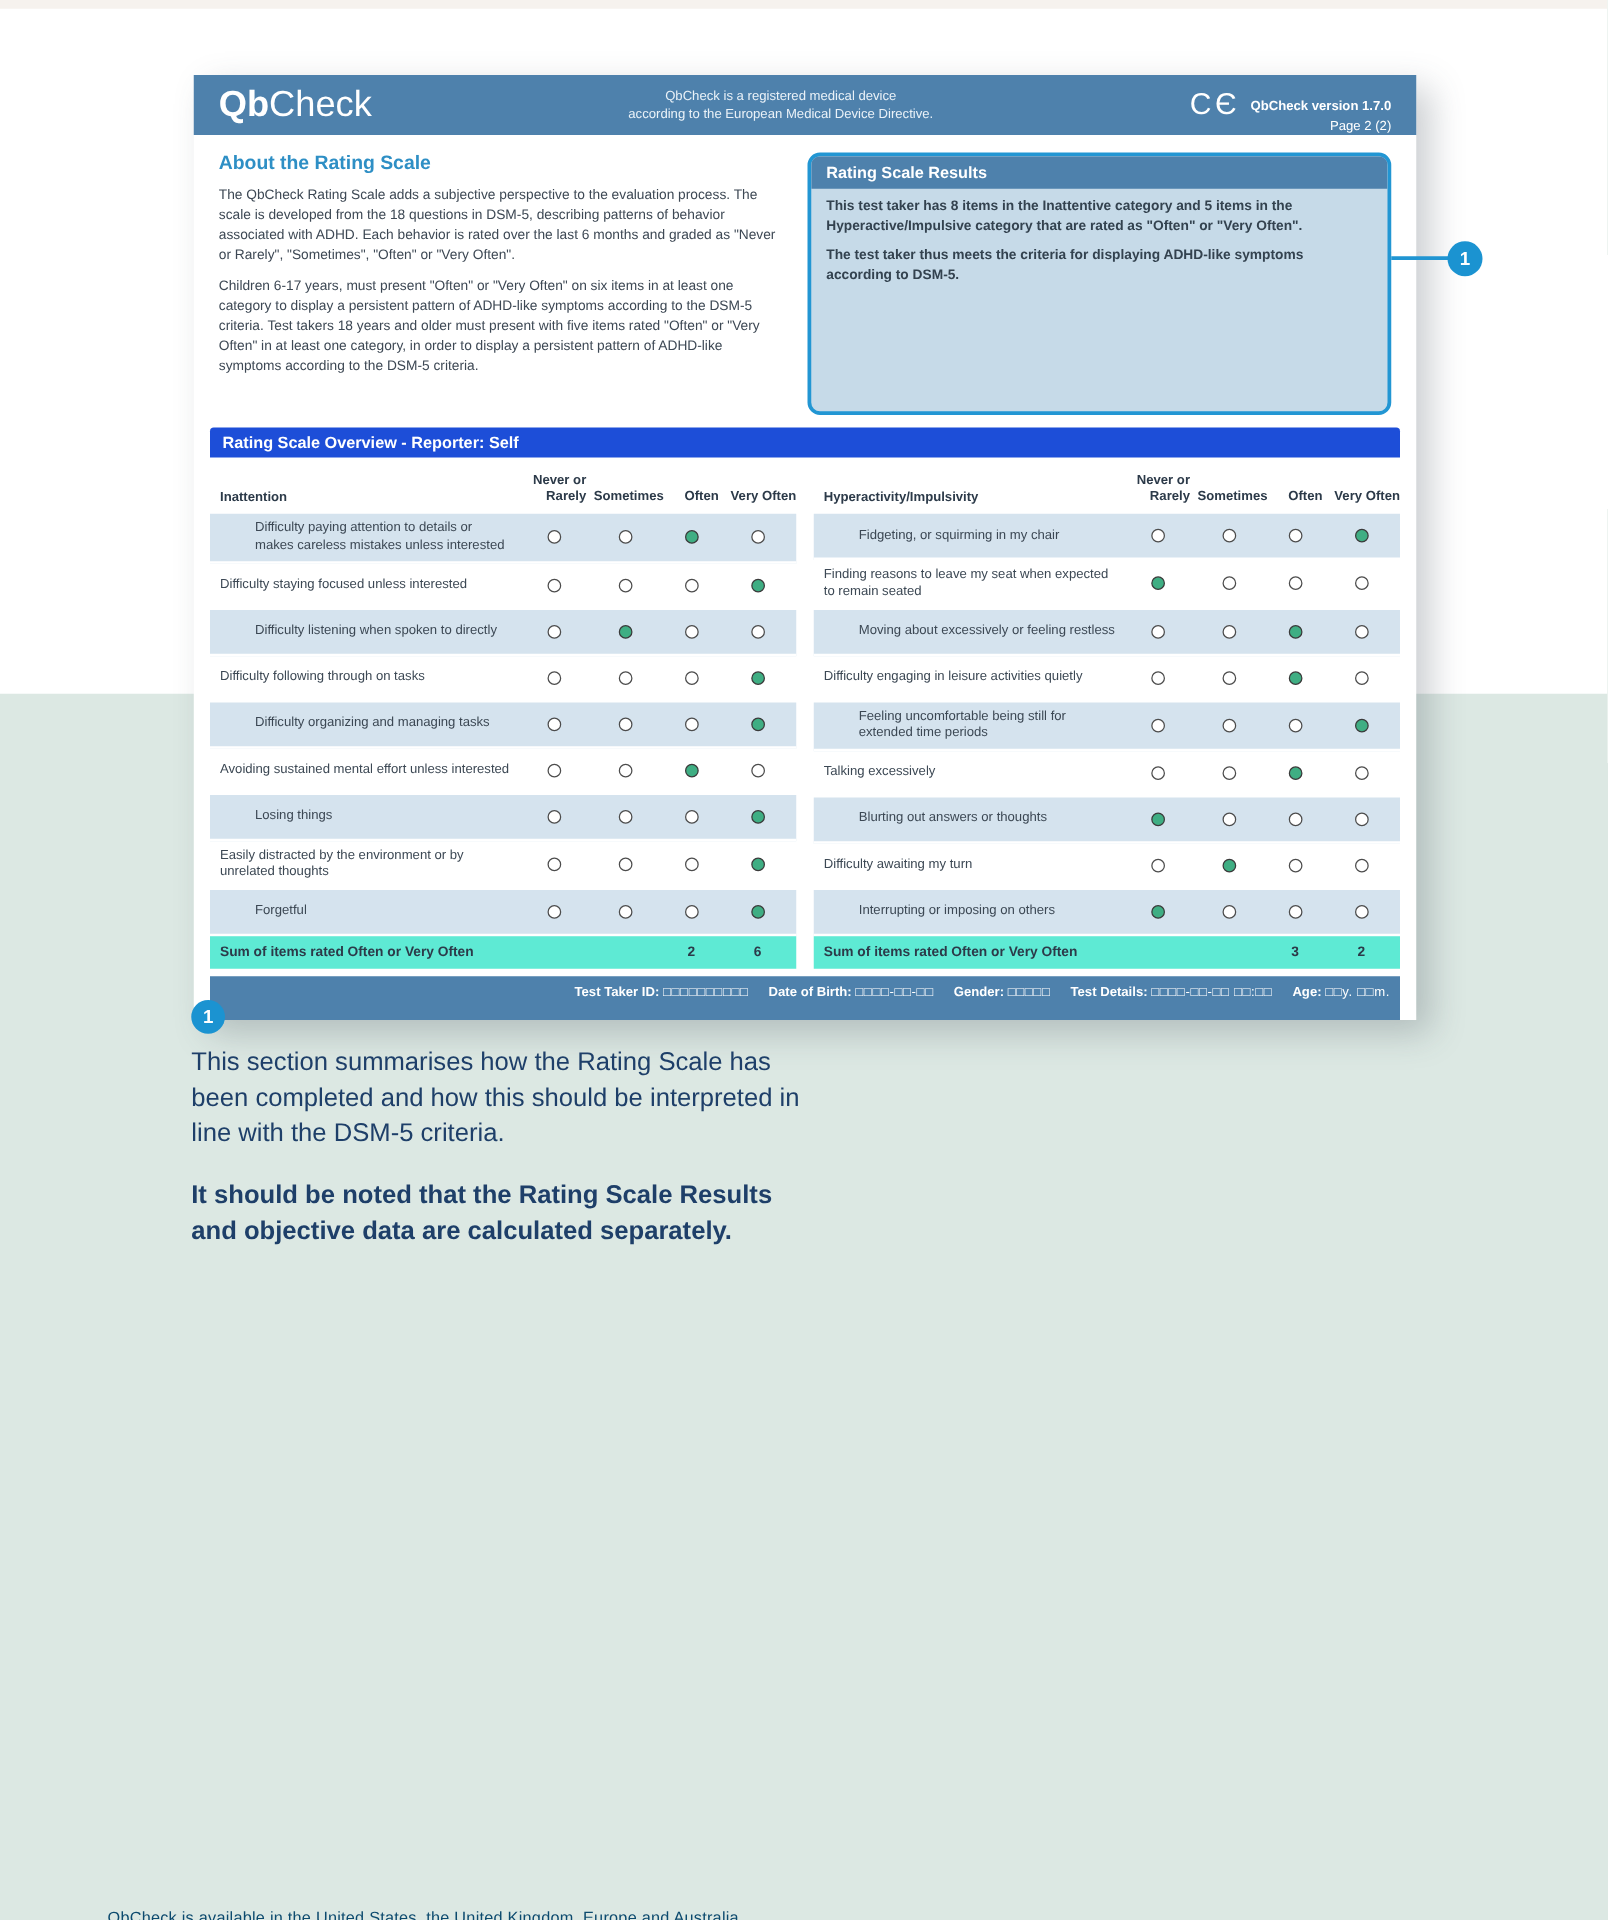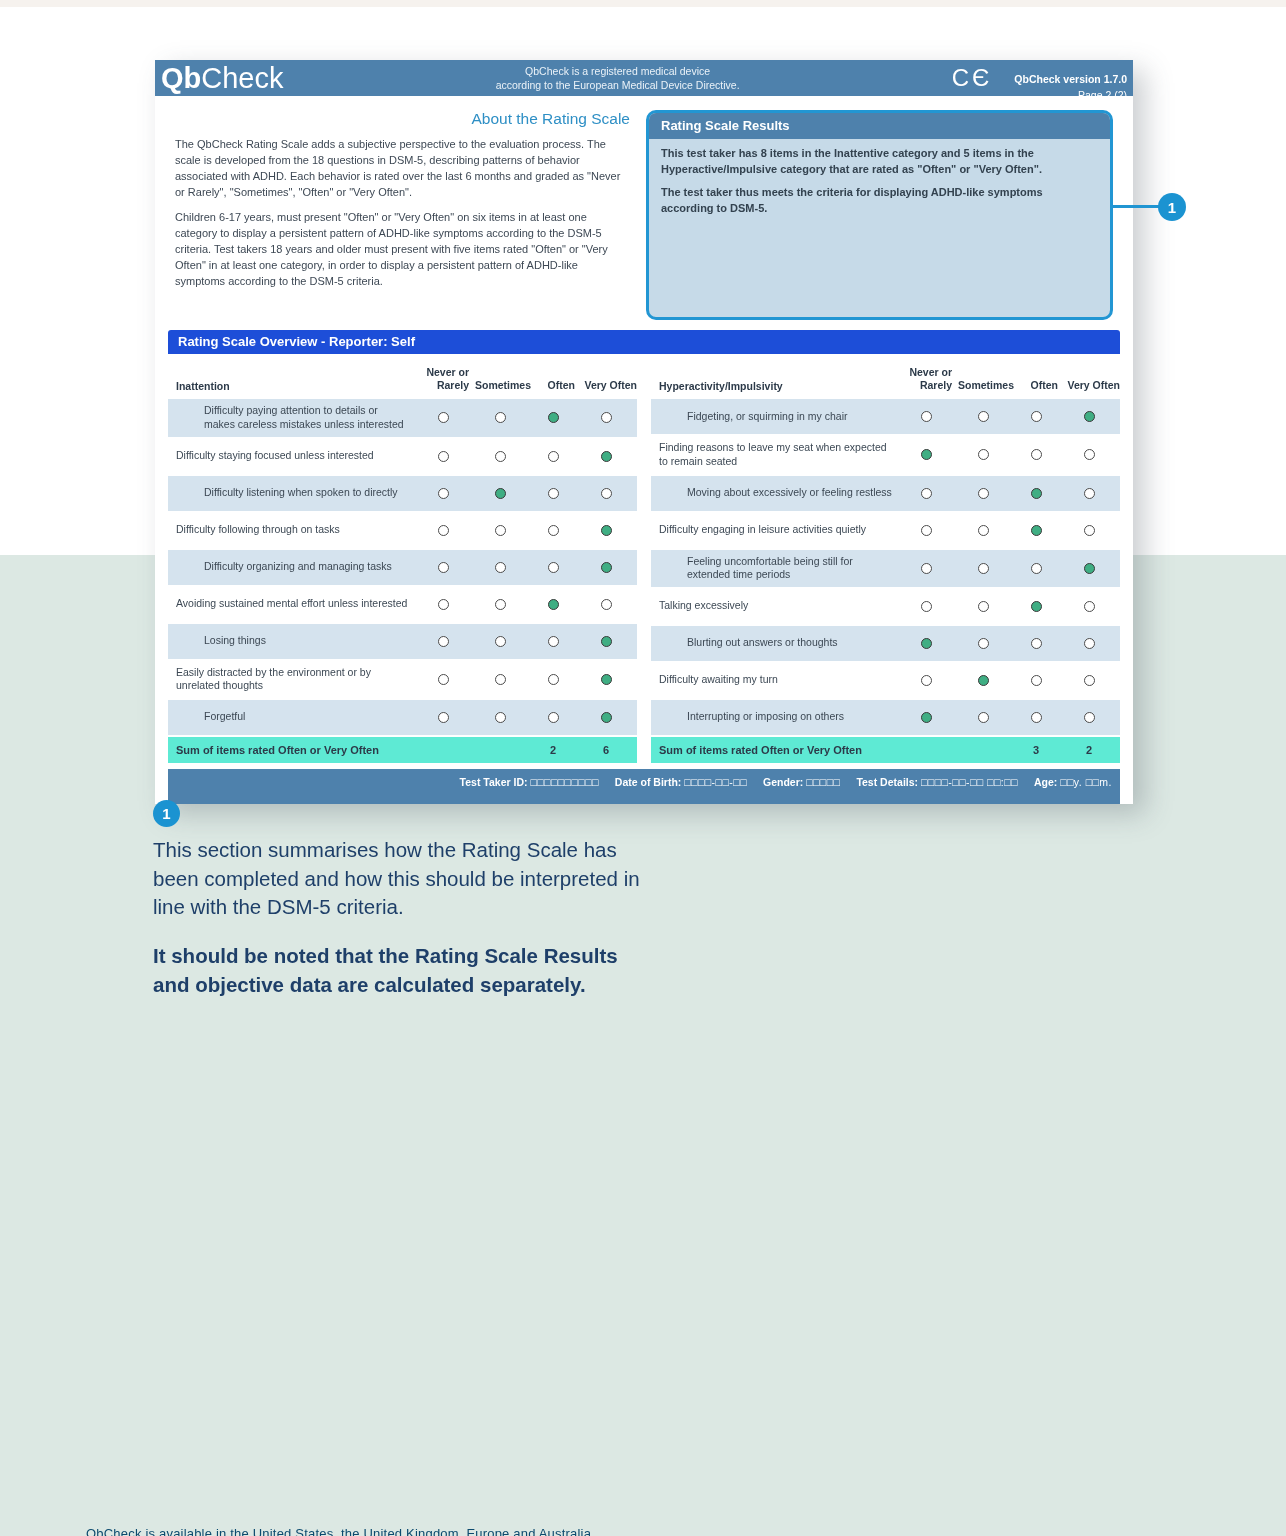--- a/index.html
+++ b/index.html
@@ -7,35 +7,35 @@
   body { font-family:"Liberation Sans", sans-serif; background:#ffffff; position:relative; }
 
   .page { position:absolute; inset:0; width:1286px; height:1536px; overflow:hidden; }
   .top-strip { position:absolute; top:0; left:0; width:100%; height:7px; background:#f6f2ee; }
   .mint-bg { position:absolute; top:555px; left:0; width:100%; height:981px; background:#dce8e3; }
 
   
   .card { position:absolute; left:155px; top:60px; width:978px; min-height:710px;
           background:#ffffff; box-shadow:12px 10px 26px rgba(70,80,90,0.28); }
 
-  .card-header { height:36px; background:#4e81ac; display:flex; align-items:center; padding:0 6px; color:#fff; }
+  .card-header { height:48px; background:#4e81ac; display:flex; align-items:center; padding:0 20px; color:#fff; }
   .logo { font-size:29px; letter-spacing:0; color:#fff; }
   .logo b { font-weight:700; }
   .logo span.rest { font-weight:300; }
   .device-text { flex:1; text-align:center; font-size:10.5px; line-height:1.35; color:#eaf2f8; }
-  .header-right { display:flex; align-items:center; gap:22px; }
+  .header-right { display:flex; align-items:center; gap:8px; }
   .ce-mark { font-size:24px; font-weight:400; letter-spacing:3px; color:#fff; }
   .ver-col { text-align:right; font-size:10.5px; line-height:1.5; }
   .ver-col .ver { font-weight:700;margin-top:20px; }
 
   .card-body { padding:14px 20px 0 20px; }
   .two-col { display:flex; gap:16px; min-height:188px; }
 
   .about { width:455px; }
-  .about h2 { color:#2e8fc5; font-size:15.5px; font-weight:400; margin-bottom:9px;text-align:right; }
+  .about h2 { color:#2e8fc5; font-size:15.5px; font-weight:700; margin-bottom:9px; }
   .about p { font-size:11px; line-height:1.45; color:#3d4854; font-weight:500; margin-bottom:9px; }
 
   .results-box { flex:1; height:210px; border:3px solid #2296d3; border-radius:10px; overflow:hidden; background:#c6dae8; }
   .results-title { background:#4e81ac; color:#fff; font-weight:700; font-size:13px; padding:5px 12px 6px; }
   .results-body { padding:7px 12px; }
   .results-body p { font-size:11px; line-height:1.45; color:#33424f; font-weight:600; margin-bottom:7px; }
 
   
   .overview { margin:10px -7px 0 -7px; }
   .overview-title { background:#1d4ed8; color:#fff; font-weight:700; font-size:13px; padding:4px 10px 5px; border-radius:3px 3px 0 0; }

